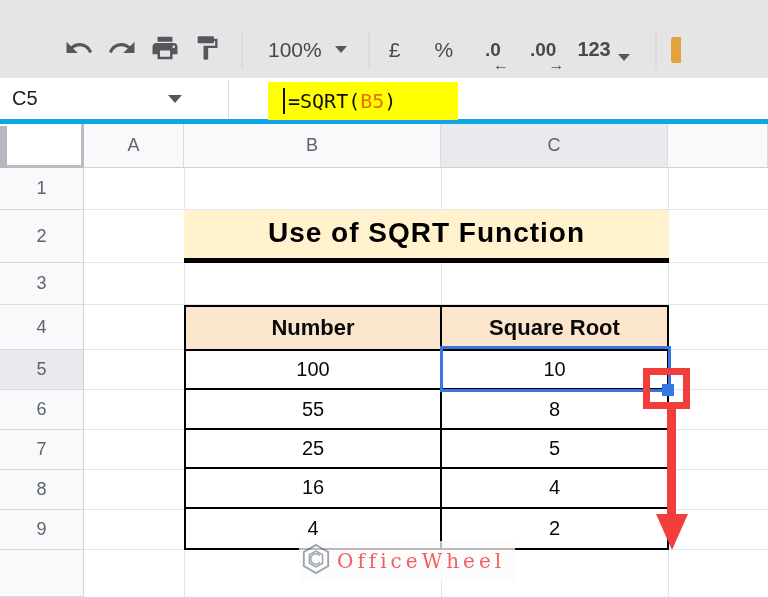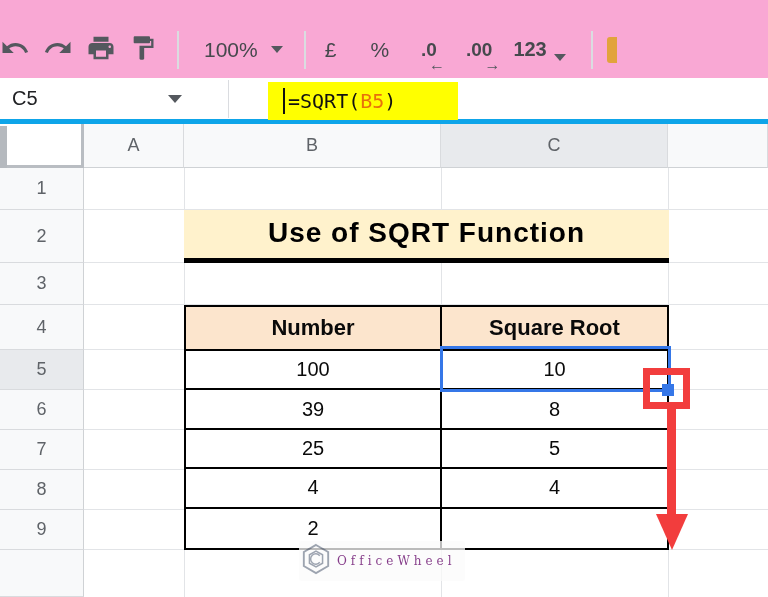--- a/index.html
+++ b/index.html
@@ -5,22 +5,22 @@
   * { margin:0; padding:0; box-sizing:border-box; }
   html,body { background:#fff; }
   .page {
     position:relative; width:768px; height:597px; overflow:hidden;
     background:#fff; font-family:"Liberation Sans", sans-serif; color:#202124;
   }
 
   
   .toolbar {
     position:absolute; left:0; top:0; width:768px; height:100px;
-    background:#f9a8d4; border-bottom:1px solid #e4e6e9;
-    display:flex; align-items:center; 
+    background:#e5e5e5; border-bottom:1px solid #e4e6e9;
+    display:flex; align-items:center; padding-left:64px;
   }
   .tbtn { background:none; border:none; cursor:pointer; display:flex; align-items:center; justify-content:center; padding:0; }
   .tbtn svg { fill:#54585e; }
   .icon-gap { margin-right:13px; }
   .tdiv { width:2px; height:38px; background:#dadce0; }
   .zoom-btn { display:flex; align-items:center; gap:13px; font-size:21px; color:#46494d; margin:0 21px 0 25px; }
   .tri { width:0; height:0; border-left:6px solid transparent; border-right:6px solid transparent; border-top:7px solid #54585e; }
   .txt-btn { font-family:"Liberation Sans",sans-serif; font-size:21px; color:#46494d; }
   .dec-btn { position:relative; font-size:19px; font-weight:bold; color:#46494d; }
   .mini-arrow { position:absolute; font-size:16px; font-weight:bold; color:#54585e; bottom:-13px; right:-8px; }
@@ -102,21 +102,21 @@
     border-left:16px solid transparent; border-right:16px solid transparent;
     border-top:36px solid #F23D3D; z-index:5; }
 
   
   .watermark {
     position:absolute; left:299px; top:541px; display:flex; align-items:center; gap:6px;
     background:rgba(250,250,251,0.88); padding:2px 10px 2px 2px; border-radius:2px;
     z-index:6; opacity:0.85;
   }
   .watermark svg { stroke:#8d95a3; }
-  .wm-text { font-family:"DejaVu Serif", serif; font-size:12px; letter-spacing:4px; color:#701a75; }
+  .wm-text { font-family:"DejaVu Serif", serif; font-size:20px; letter-spacing:4px; color:#ef4444; }
 </style>
 </head>
 <body>
 
 <div class="page">
 
   <div class="toolbar">
     <button class="tbtn icon-gap">
       <span><svg width="30" height="30" viewBox="0 0 24 24">
             <path fill="#54585e" d="M12.5 8c-2.65 0-5.05.99-6.9 2.6L2 7v9h9l-3.62-3.62c1.39-1.16 3.16-1.88 5.12-1.88 3.54 0 6.55 2.31 7.6 5.5l2.37-.78C21.08 11.03 17.15 8 12.5 8z"></path>
@@ -211,24 +211,25 @@
   <div class="hline" style="top:509px;"></div>
   <div class="hline" style="top:549px;"></div>
 
   <div class="title-cell">Use of SQRT Function</div>
 
   <div class="sqtable">
     <div class="cell th">Number</div>
     <div class="cell th">Square Root</div>
     <div class="cell">100</div>
     <div class="cell">10</div>
-    <div class="cell">39</div>
+    <div class="cell">55</div>
     <div class="cell">8</div>
     <div class="cell">25</div>
     <div class="cell">5</div>
+    <div class="cell">16</div>
     <div class="cell">4</div>
     <div class="cell">4</div>
     <div class="cell">2</div>
   </div>
 
   <div class="selection"></div>
   <div class="fill-handle"></div>
   <div class="red-box"></div>
   <div class="arrow-shaft"></div>
   <div class="arrow-head"></div>

